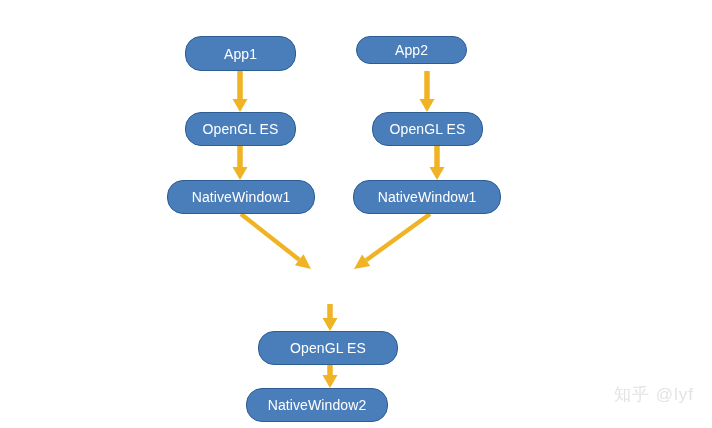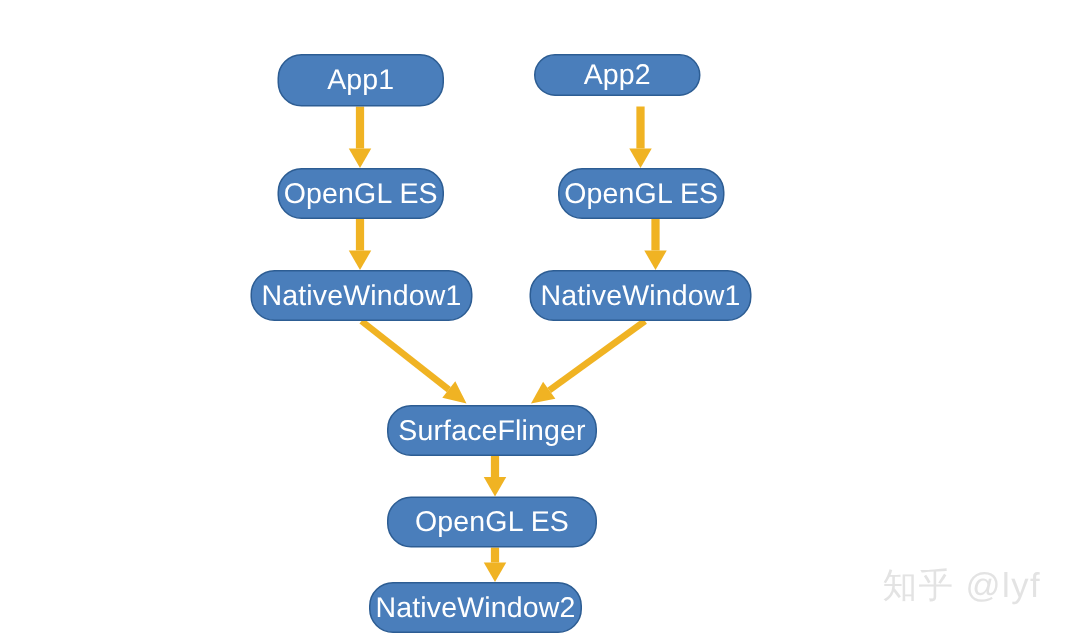--- a/index.html
+++ b/index.html
@@ -24,41 +24,41 @@
   .node {
     position: absolute;
     box-sizing: border-box;
     background: #4a7ebb;
     border: 1.6px solid #2d5d93;
     border-radius: 16px;
     color: #ffffff;
     display: flex;
     align-items: center;
     justify-content: center;
-    font-size: 19px;
+    font-size: 14px;
     letter-spacing: 0.1px;
     line-height: 1;
     text-align: center;
     white-space: nowrap;
     z-index: 2;
   }
   #arrow-layer {
     position: absolute;
     left: 0;
     top: 0;
     width: 712px;
     height: 428px;
     z-index: 1;
     pointer-events: none;
   }
   #watermark {
     position: absolute;
     right: 18px;
     bottom: 22px;
-    font-size: 23px;
+    font-size: 17px;
     color: #e3e3e3;
     letter-spacing: 1px;
     white-space: nowrap;
     z-index: 3;
     user-select: none;
   }
 </style>
 </head>
 <body style="background: rgb(255, 255, 255);">
 
@@ -110,23 +110,20 @@
   </div>
   <div class="node" style="left: 372px; top: 112px; width: 111px; height: 34px; background: rgb(74, 126, 187); border-color: rgb(45, 93, 147); color: rgb(255, 255, 255);">
     <span>OpenGL ES</span>
   </div>
   <div class="node" style="left: 167px; top: 180px; width: 148px; height: 34px; background: rgb(74, 126, 187); border-color: rgb(45, 93, 147); color: rgb(255, 255, 255);">
     <span>NativeWindow1</span>
   </div>
   <div class="node" style="left: 353px; top: 180px; width: 148px; height: 34px; background: rgb(74, 126, 187); border-color: rgb(45, 93, 147); color: rgb(255, 255, 255);">
     <span>NativeWindow1</span>
   </div>
-  <div class="node" style="left: 258px; top: 270px; width: 140px; height: 34px; background: rgb(74, 126, 187); border-color: rgb(45, 93, 147); color: rgb(255, 255, 255);">
-    <span>SurfaceFlinger</span>
-  </div>
   <div class="node" style="left: 258px; top: 331px; width: 140px; height: 34px; background: rgb(74, 126, 187); border-color: rgb(45, 93, 147); color: rgb(255, 255, 255);">
     <span>OpenGL ES</span>
   </div>
   <div class="node" style="left: 246px; top: 388px; width: 142px; height: 34px; background: rgb(74, 126, 187); border-color: rgb(45, 93, 147); color: rgb(255, 255, 255);">
     <span>NativeWindow2</span>
   </div>
 
   <div id="watermark" style="color: rgb(227, 227, 227);">知乎 @lyf</div>
 </div>
 

